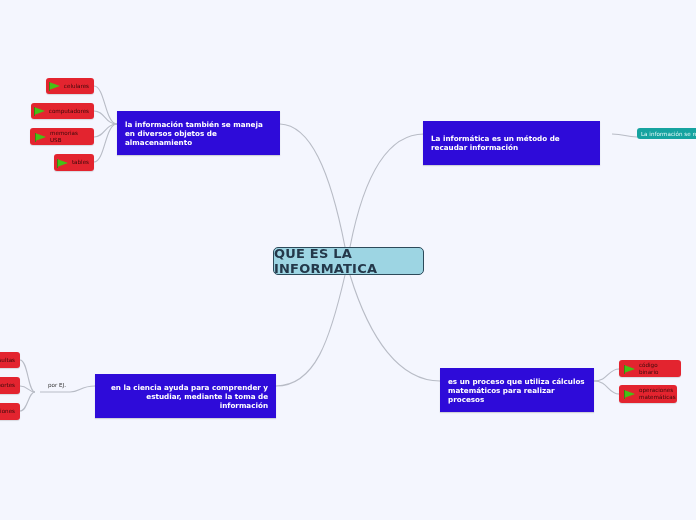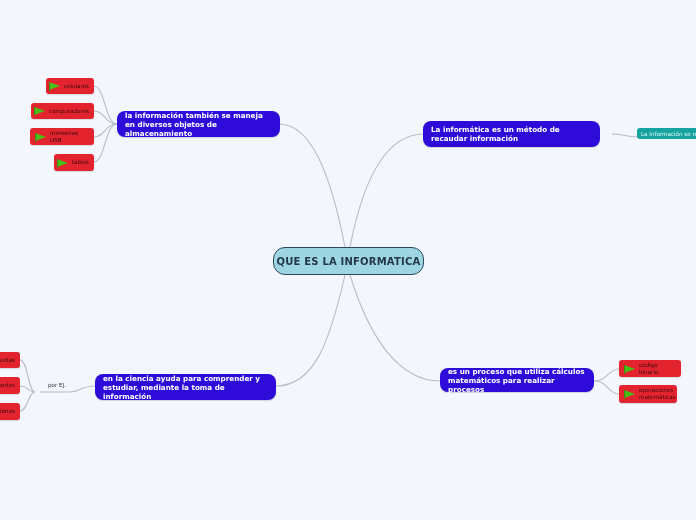--- a/index.html
+++ b/index.html
@@ -1,20 +1,20 @@
 <!DOCTYPE html>
 <html><head>
 <meta charset="utf-8">
 <style>
   html, body { margin:0; padding:0; }
   body { width:696px; height:520px; background:#f4f6fe; position:relative; overflow:hidden; font-family:"DejaVu Sans", sans-serif; }
   svg.links { position:absolute; left:0; top:0; width:696px; height:520px; pointer-events:none; }
   .node { position:absolute; box-sizing:border-box; }
-  .central { left:273px; top:247px; width:151px; height:28px; background:#9dd5e3; border:1.5px solid #2d4a5a; border-radius:12px; color:#24384a; font-weight:bold; font-size:10px; display:flex; align-items:center; justify-content:center; letter-spacing:0.2px; }
-  .main { background:#2e0bd9; color:#fff; border-radius:8px; font-weight:bold; font-size:7.2px; line-height:9px; padding:12px 8px; display:flex; align-items:center; box-shadow:0 1px 1px rgba(0,0,0,0.15); }
+  .central { left:273px; top:247px; width:151px; height:28px; background:#9dd5e3; border:1.5px solid #2d4a5a; border-radius:5px; color:#24384a; font-weight:bold; font-size:13px; display:flex; align-items:center; justify-content:center; letter-spacing:0.2px; }
+  .main { background:#2e0bd9; color:#fff; border-radius:0; font-weight:bold; font-size:7.2px; line-height:9px; padding:22px 8px; display:flex; align-items:center; box-shadow:0 1px 1px rgba(0,0,0,0.15); }
   .sub { background:#e3242f; color:#3a0a0a; border-radius:3px; font-size:5.6px; line-height:7px; display:flex; align-items:center; justify-content:flex-end; padding:0 5px; gap:4px; box-shadow:0 1px 1px rgba(0,0,0,0.12); }
   .flag { width:11px; height:8px; position:relative; flex:0 0 auto; }
   .flag::before { content:""; position:absolute; left:0; top:0; width:0; height:0; border-top:4px solid transparent; border-bottom:4px solid transparent; border-left:11px solid #46c016; }
   .flag::after { content:""; position:absolute; left:0; top:0; width:1px; height:9px; background:#3a8a10; }
   .teal { background:#16a3a0; color:#e6fbfa; border-radius:3px; font-size:5.6px; display:flex; align-items:center; padding:0 4px; white-space:nowrap; overflow:hidden; }
   .label { position:absolute; font-size:5.6px; color:#333; }
 </style>
 </head>
 <body>
 
@@ -70,21 +70,21 @@
   <span>tables</span>
 </div>
 
 <div class="node main" style="left:423px;top:121px;width:177px;height:26px;">
   <span>La informática es un método de recaudar información</span>
 </div>
 <div class="node teal" style="left:637px;top:128px;width:70px;height:11px;">
   <span>La información se re</span>
 </div>
 
-<div class="node main" style="left:95px;top:374px;width:181px;height:26px;">
+<div class="node main" style="left:95px;top:374px;width:181px;height:26px;text-align:right;">
   <span>en la ciencia ayuda para comprender y estudiar, mediante la toma de información</span>
 </div>
 <span class="label" style="left:48px;top:382px;">por EJ.</span>
 <div class="node sub" style="left:-5px;top:352px;width:25px;height:16px;">
   <span>esultas</span>
 </div>
 <div class="node sub" style="left:-5px;top:377px;width:25px;height:17px;">
   <span>portes</span>
 </div>
 <div class="node sub" style="left:-5px;top:403px;width:25px;height:17px;">

